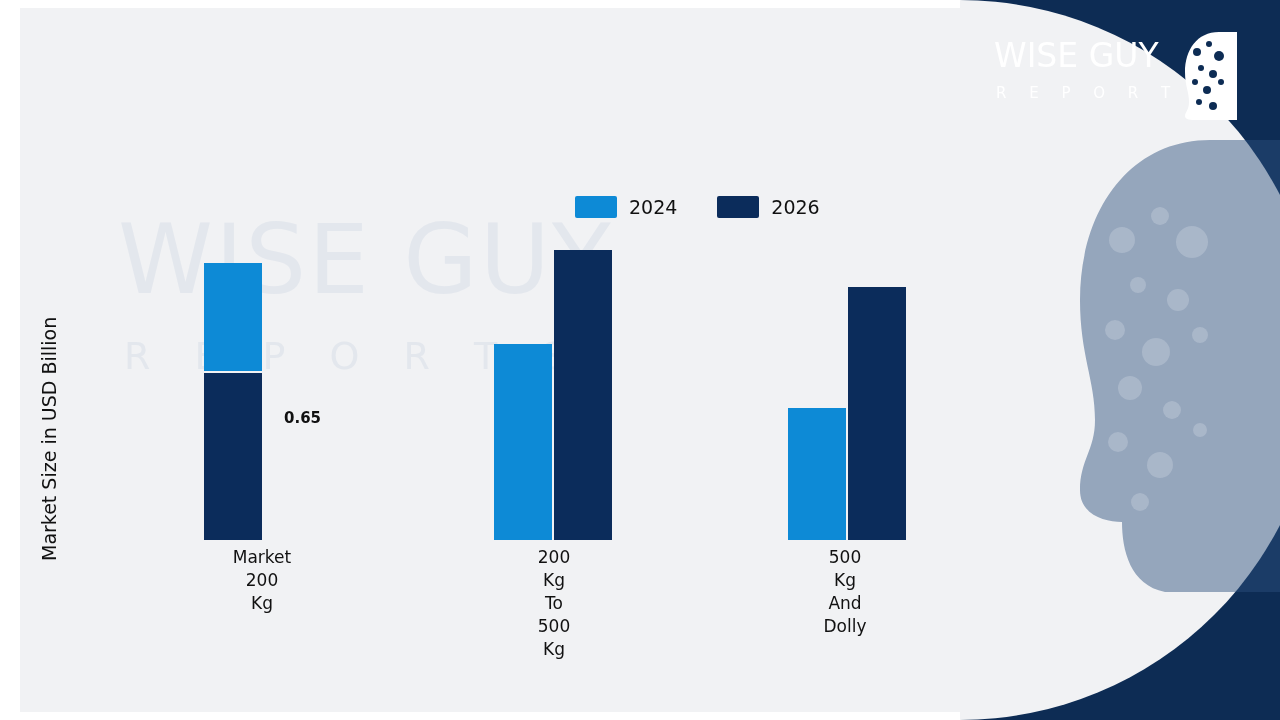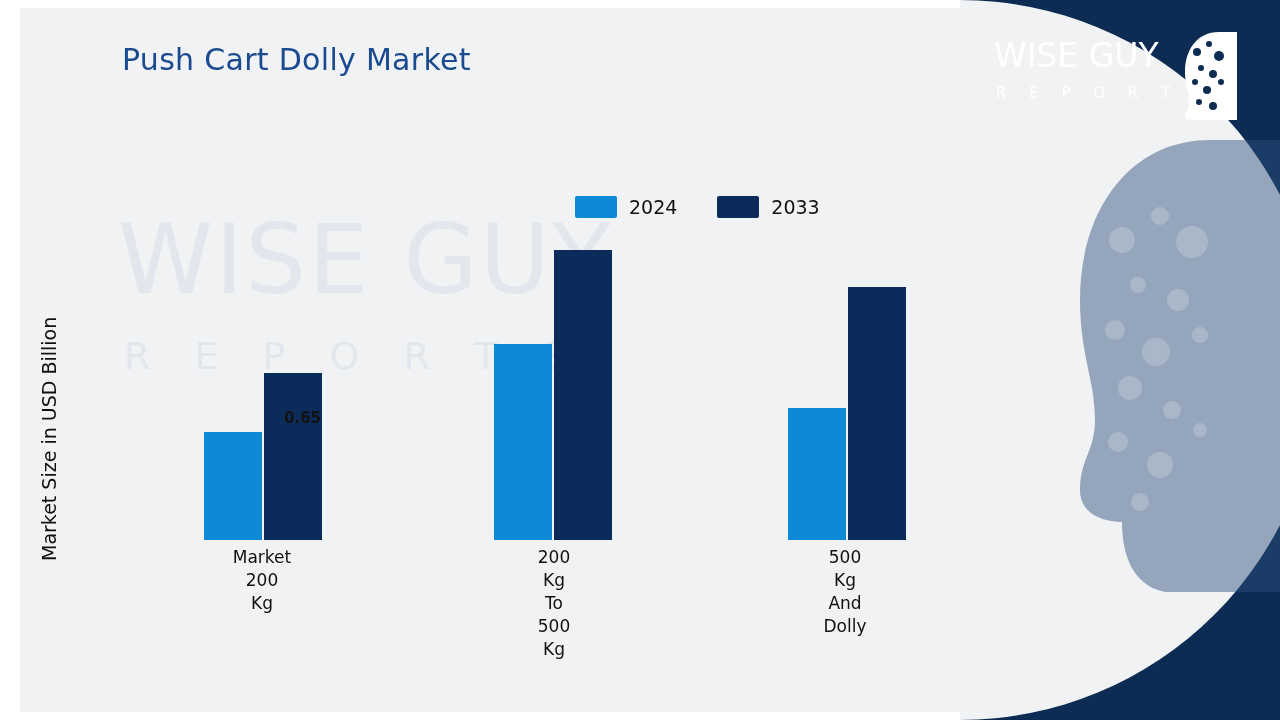--- a/index.html
+++ b/index.html
@@ -112,40 +112,39 @@
 
 <div class="page">
 
   <div class="panel"></div>
 
   <div class="watermark">
     <div class="wm-line1">WISE GUY</div>
     <div class="wm-line2">R E P O R T S</div>
   </div>
 
-  <div class="chart-title">Push Cart Dolly Market</div>
 
   <div class="y-axis-wrap">
     <div class="y-axis-text">Market Size in USD Billion</div>
   </div>
 
   <div class="legend">
     <div class="legend-item">
       <span class="legend-swatch" style="background:#0d8ad6"></span>
       <span class="legend-text">2024</span>
     </div>
     <div class="legend-item">
       <span class="legend-swatch" style="background:#0b2c5b"></span>
-      <span class="legend-text">2033</span>
+      <span class="legend-text">2026</span>
     </div>
   </div>
 
   <div class="plot">
 
-    <div class="group" style="left:82px;">
+    <div class="group" style="left:82px;flex-direction:column;">
       <span class="bar c2024" style="height:108px;"></span>
       <span class="bar c2032" style="height:167px;"></span>
       <span class="bar-label" style="left:80px;bottom:113px;">0.65</span>
     </div>
 
     <div class="group" style="left:372px;">
       <span class="bar c2024" style="height:196px;"></span>
       <span class="bar c2032" style="height:290px;"></span>
     </div>
 

